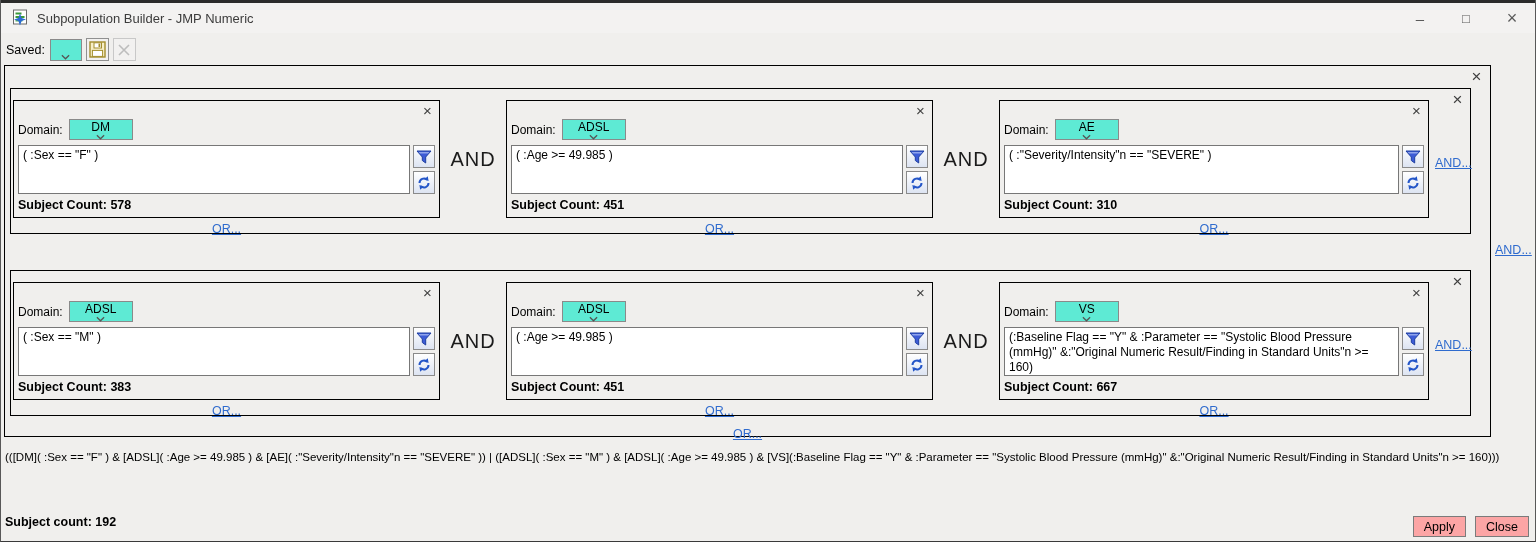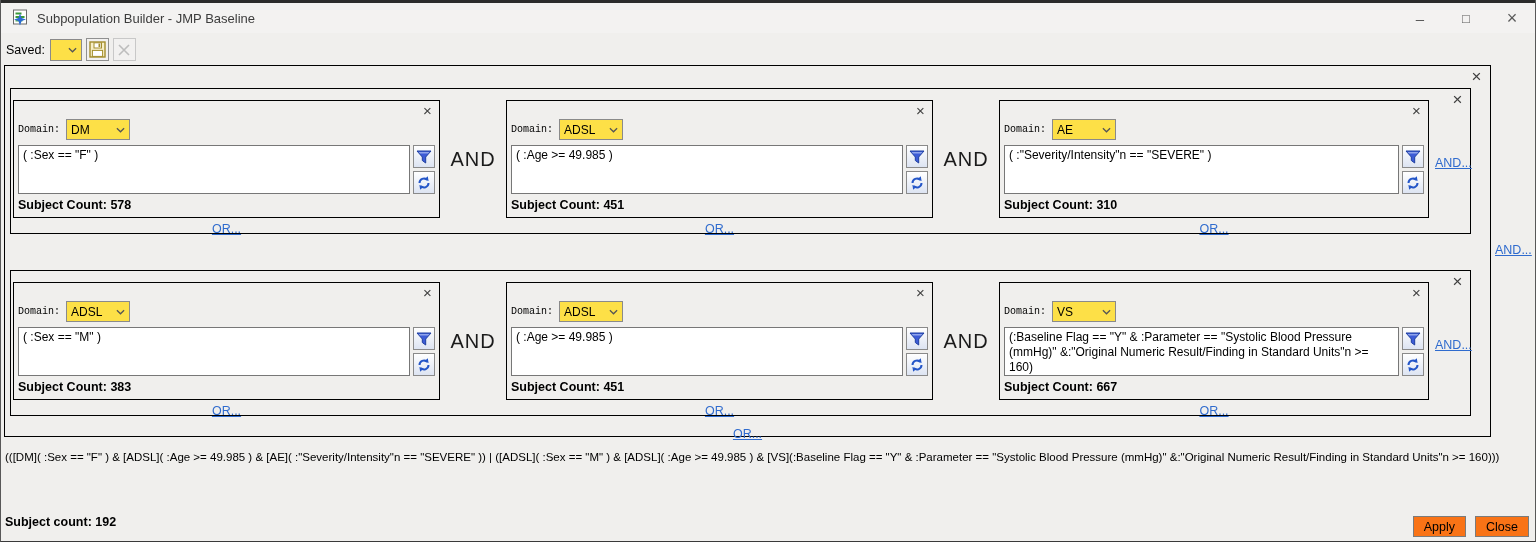--- a/index.html
+++ b/index.html
@@ -10,74 +10,74 @@
   .titlebar { position:absolute; left:0; top:3px; width:100%; height:30px; background:#f3f2f1; display:flex; align-items:center; }
   .app-icon { margin-left:10px; width:18px; height:18px; }
   .title-text { margin-left:8px; font-size:13px; color:#3c3c3c; }
   .win-controls { position:absolute; right:0; top:0; height:30px; display:flex; }
   .win-btn { width:46px; height:30px; border:none; background:transparent; color:#5a5a5a; font-size:13px; cursor:pointer; }
   .win-btn.close { font-size:18px; font-weight:400; }
   .win-btn.min { font-size:15px; }
   
   .toolbar { position:absolute; left:5px; top:38px; display:flex; align-items:center; }
   .saved-label { font-size:12.5px; color:#000; }
-  .combo { position:relative; height:22px; border:1px solid #8a8a8a; background:#fde047; display:flex; align-items:center; justify-content:space-between; padding:0 4px; cursor:pointer; }
+  .combo { position:relative; height:22px; border:1px solid #8a8a8a; background:#5eead4; display:flex; align-items:center; justify-content:space-between; padding:0 4px; cursor:pointer;flex-direction:column; }
   .saved-combo { width:32px; margin-left:5px; }
   .tool-btn { width:23px; height:23px; margin-left:4px; border:1px solid #909090; background:#f2f1f0; display:flex; align-items:center; justify-content:center; cursor:pointer; padding:0; }
   .tool-btn.disabled { border-color:#c8c8c8; color:#bdbdbd; cursor:default; font-size:15px; }
   
   .outer-box { position:absolute; left:3px; top:65px; width:1487px; height:372px; border:1px solid #000; }
   .xbtn { position:absolute; background:transparent; border:none; color:#3f3f3f; font-size:17px; line-height:16px; width:17px; height:17px; cursor:pointer; padding:0; }
   .outer-x { top:2px; right:5px; }
   .row-group { position:absolute; left:5px; width:1461px; height:146px; border:1px solid #000; }
   .rg1 { top:22px; } .rg2 { top:204px; }
   .group-x { top:2px; right:4px; }
   .cards-row { display:flex; align-items:flex-start; padding:11px 0 0 2px; }
   .card-unit { display:flex; flex-direction:column; }
   .card { position:relative; width:427px; height:118px; border:1px solid #000; padding:2px 4px; }
   .card.wide { width:430px; }
   .card-x { top:1px; right:3px; font-size:15px; }
   .domain-row { margin-top:16px; display:flex; align-items:center; }
-  .domain-label { font-size:10px;font-family:Liberation Mono, monospace; }
+  .domain-label { font-size:12px; }
   .domain-combo { width:64px; height:21px; margin-left:6px; }
   .combo-val { font-size:12px; color:#000; }
   .chev { width:9px; height:6px; flex:none; }
   .expr-row { margin-top:5px; display:flex; gap:3px; }
   .expr { flex:1; height:49px; background:#fff; border:1px solid #777; font-size:12px; line-height:15px; padding:2px 4px; overflow:hidden; cursor:text; }
   .icon-col { display:flex; flex-direction:column; gap:3px; width:22px; flex:none; }
   .mini-btn { width:22px; height:23px; border:1px solid #8a8a8a; background:linear-gradient(#ffffff,#dde4f2); display:flex; align-items:center; justify-content:center; cursor:pointer; padding:0; }
   .count-line { margin-top:4px; font-size:12.5px; font-weight:bold; white-space:nowrap; }
   .link { color:#2f6bce; text-decoration:underline; font-size:12.5px; cursor:pointer;text-align:center; }
   .or-under { align-self:center; margin-top:4px; }
   .and-sep { width:66px; flex:none; text-align:center; font-size:20px; color:#1b1b1b; margin-top:48px; letter-spacing:1px; }
   .group-and-link { margin-left:6px; margin-top:56px; flex:none; }
   .big-or { position:absolute; top:174px; left:0; width:100%; text-align:center; font-size:21px; color:#1b1b1b; letter-spacing:1px; }
   .bottom-or { position:absolute; top:358px; left:0; width:100%; text-align:center; }
   .outer-and-link { position:absolute; left:1494px; top:243px; }
   
   .summary-expr { position:absolute; left:4px; top:450px; width:1528px; font-size:11.5px; line-height:15.5px; color:#000; word-wrap:break-word; }
   .total-count { position:absolute; left:4px; top:515px; font-size:12.5px; font-weight:bold; }
   .footer-btns { position:absolute; right:6px; bottom:4px; display:flex; gap:9px; }
-  .btn { min-width:50px; height:21px; padding:0 10px; border:1px solid #7b7b7b; background:#f97316; font-size:12.5px; cursor:pointer; }
+  .btn { min-width:50px; height:21px; padding:0 10px; border:1px solid #7b7b7b; background:#fca5a5; font-size:12.5px; cursor:pointer; }
 </style>
 </head>
 <body>
 
 <div class="screen">
   <div class="top-edge"></div>
 
   <div class="titlebar">
     <svg class="app-icon" viewBox="0 0 18 18">
       <rect x="2.5" y="1" width="13" height="14" fill="#ffffff" stroke="#6a6a6a" stroke-width="1"></rect>
       <rect x="4.5" y="3.5" width="6" height="2" fill="#3a9a3a"></rect>
       <rect x="4.5" y="7" width="9" height="2" fill="#3a9a3a"></rect>
       <rect x="4.5" y="10.5" width="7" height="2" fill="#58b058"></rect>
       <path d="M9 9 L10.6 13.4 L15 15 L10.6 16.6 L9 21 L7.4 16.6 L3 15 L7.4 13.4 Z" transform="translate(0,-4.5)" fill="#2b6bd4"></path>
     </svg>
-    <span class="title-text">Subpopulation Builder - JMP Baseline</span>
+    <span class="title-text">Subpopulation Builder - JMP Numeric</span>
     <div class="win-controls">
       <button class="win-btn min">–</button>
       <button class="win-btn">□</button>
       <button class="win-btn close">×</button>
     </div>
   </div>
 
   <div class="toolbar">
     <span class="saved-label">Saved:</span>
     <div class="combo saved-combo">

